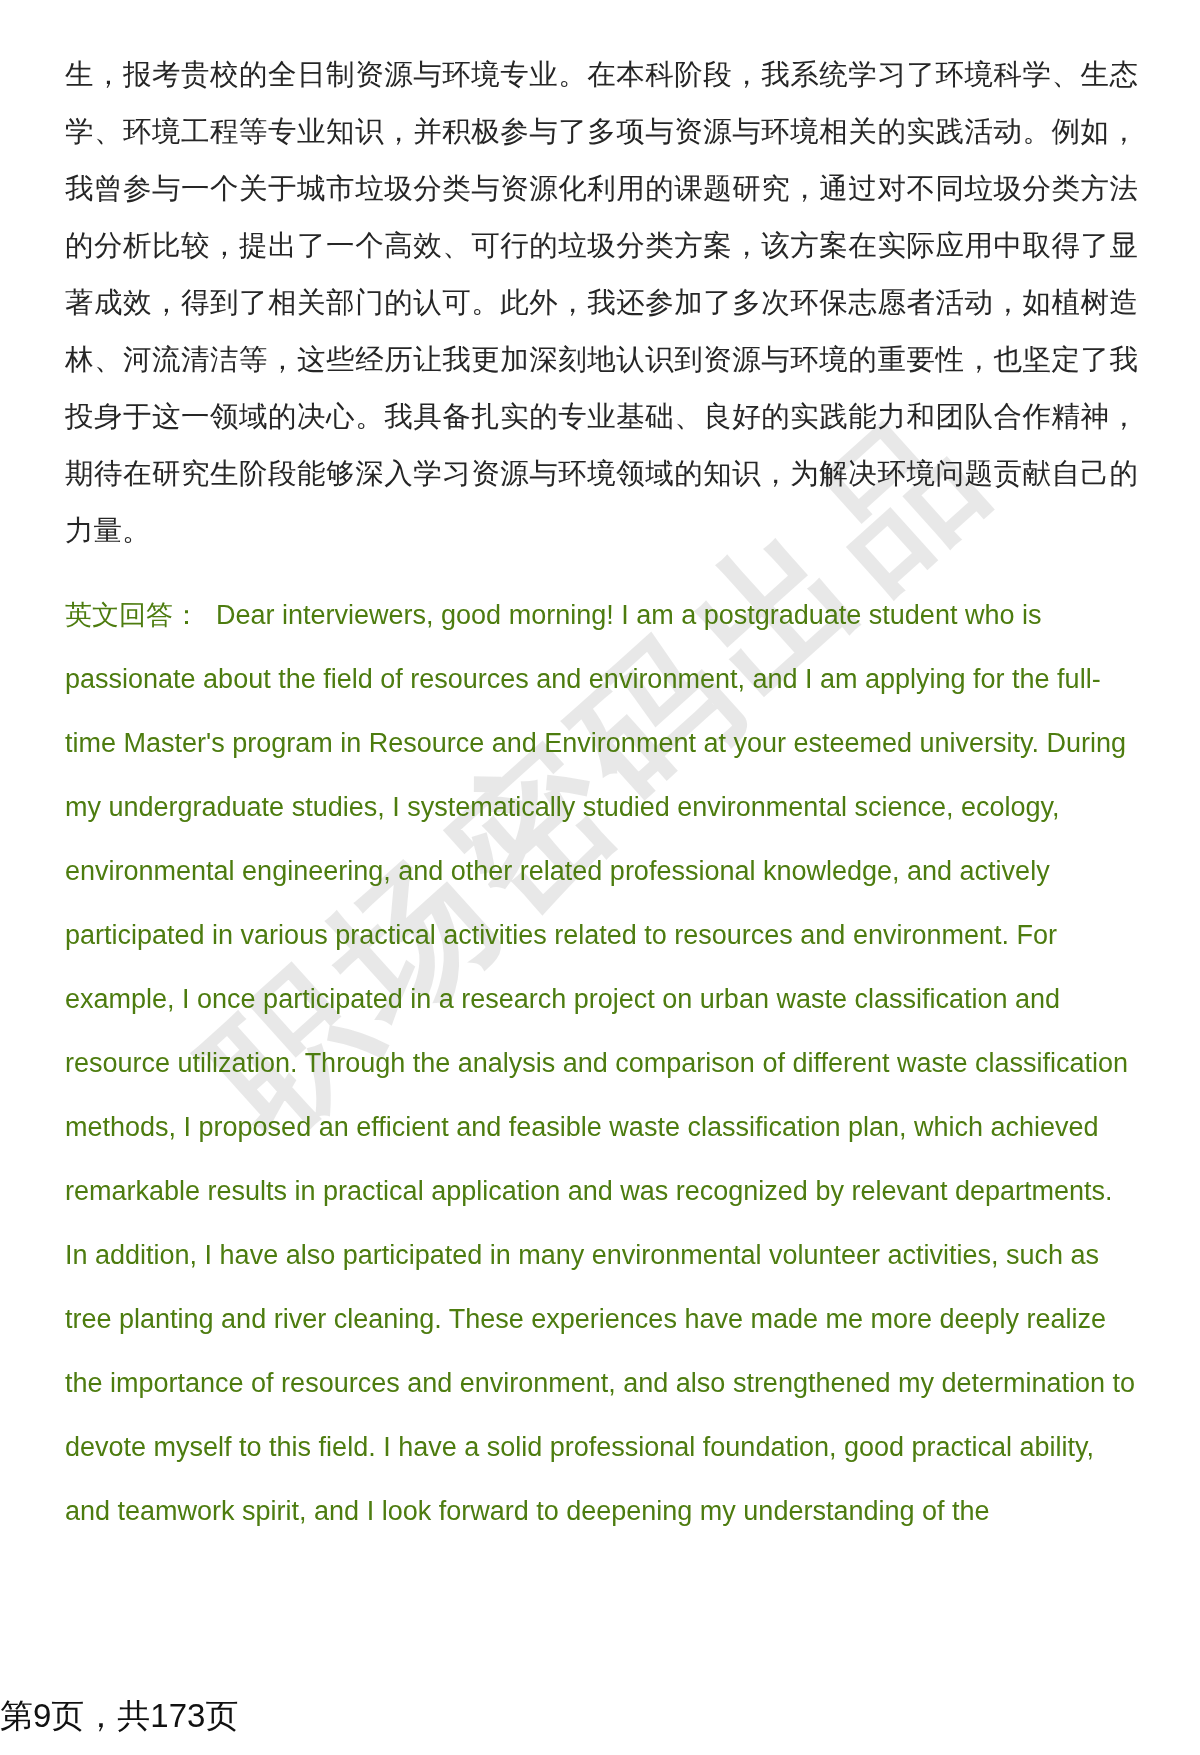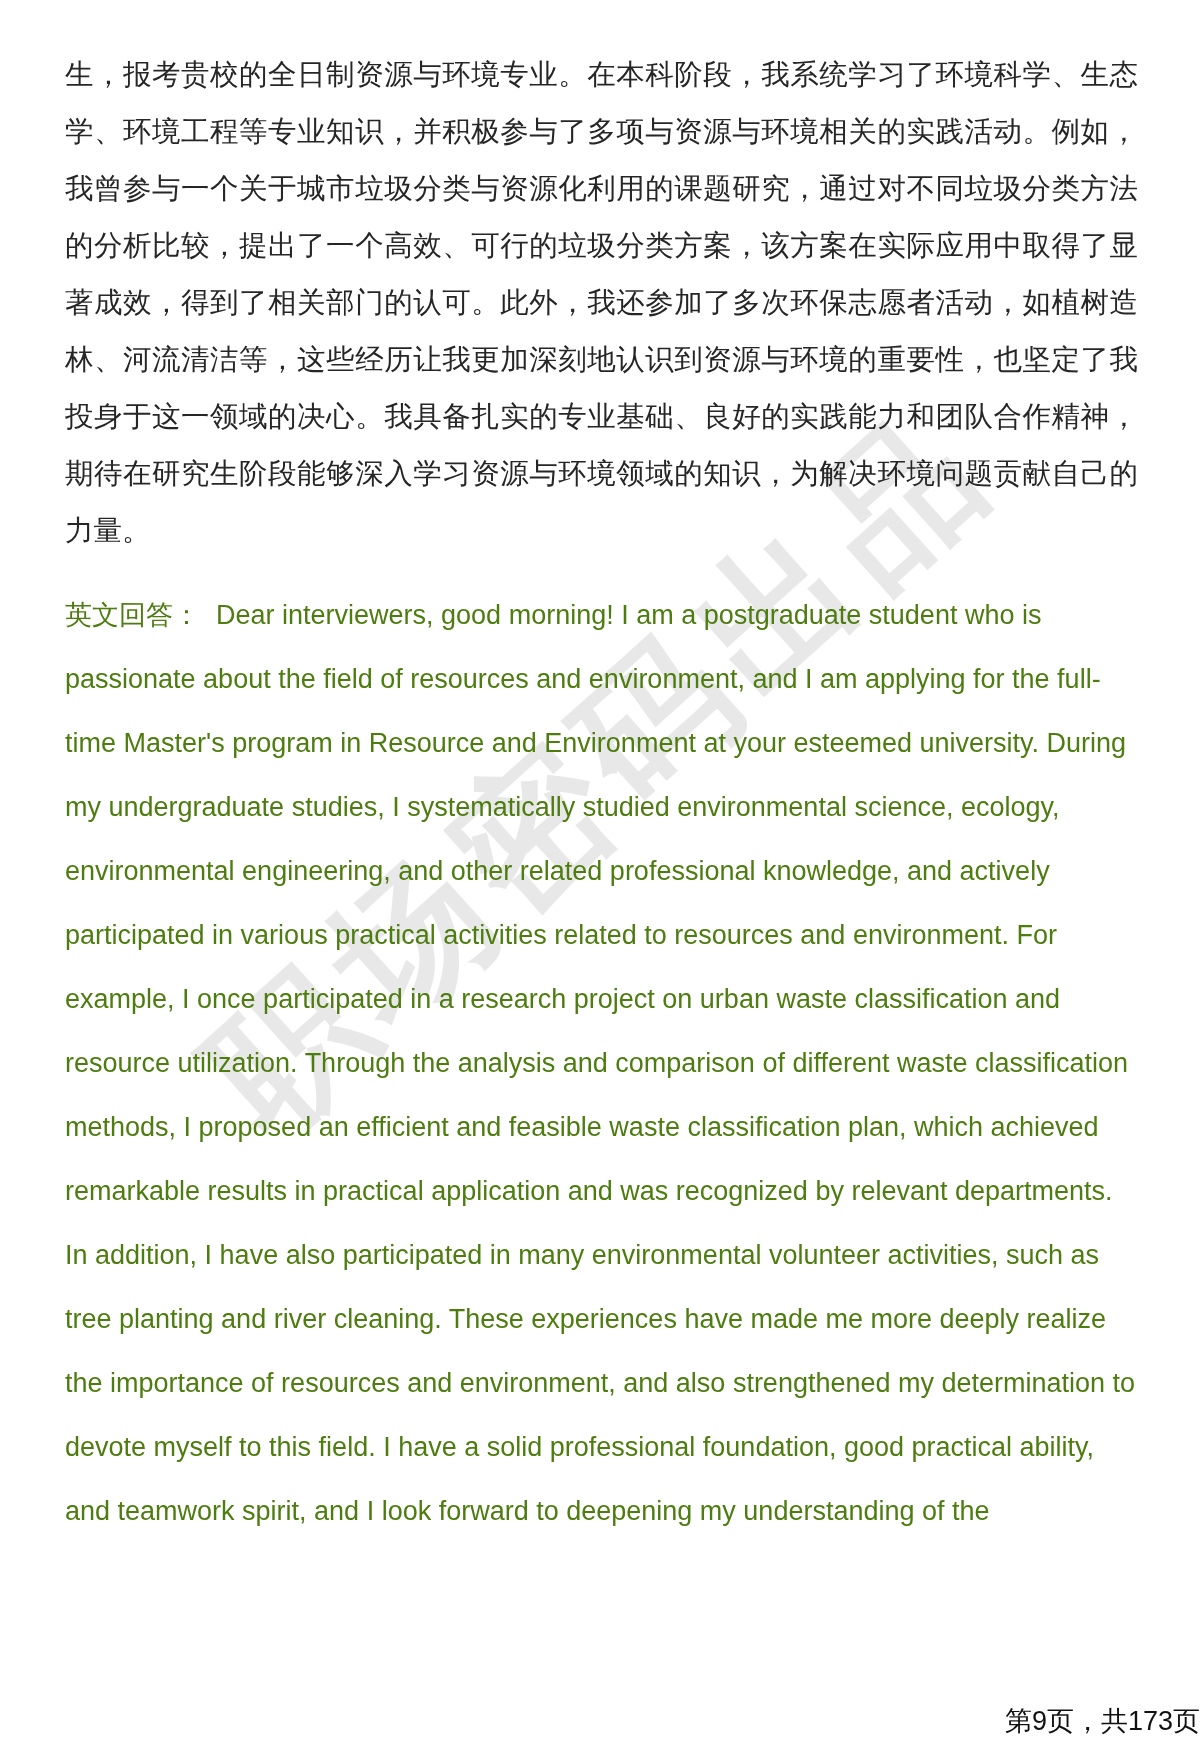--- a/index.html
+++ b/index.html
@@ -54,22 +54,22 @@
   }
   .en-label {
     margin-right: 16px;
   }
   .footer {
     position: absolute;
     z-index: 2;
     bottom: 16px;
     left: 0;
     right: 0;
-    text-align: right;
-    font-size: 27px;
+    text-align: left;
+    font-size: 33px;
     color: #111111;
   }
 </style>
 </head>
 <body>
 
 <div class="page">
 
   <div class="watermark">职场密码出品</div>
 

